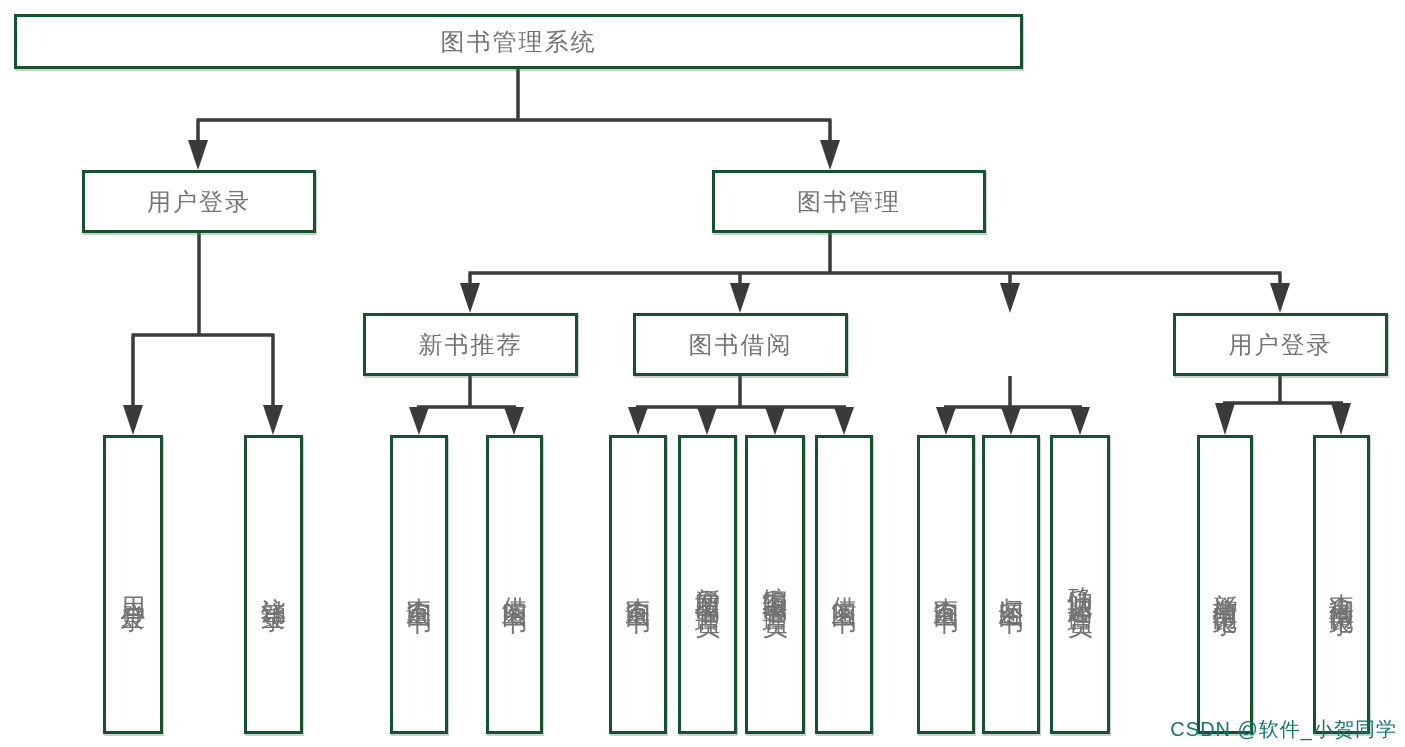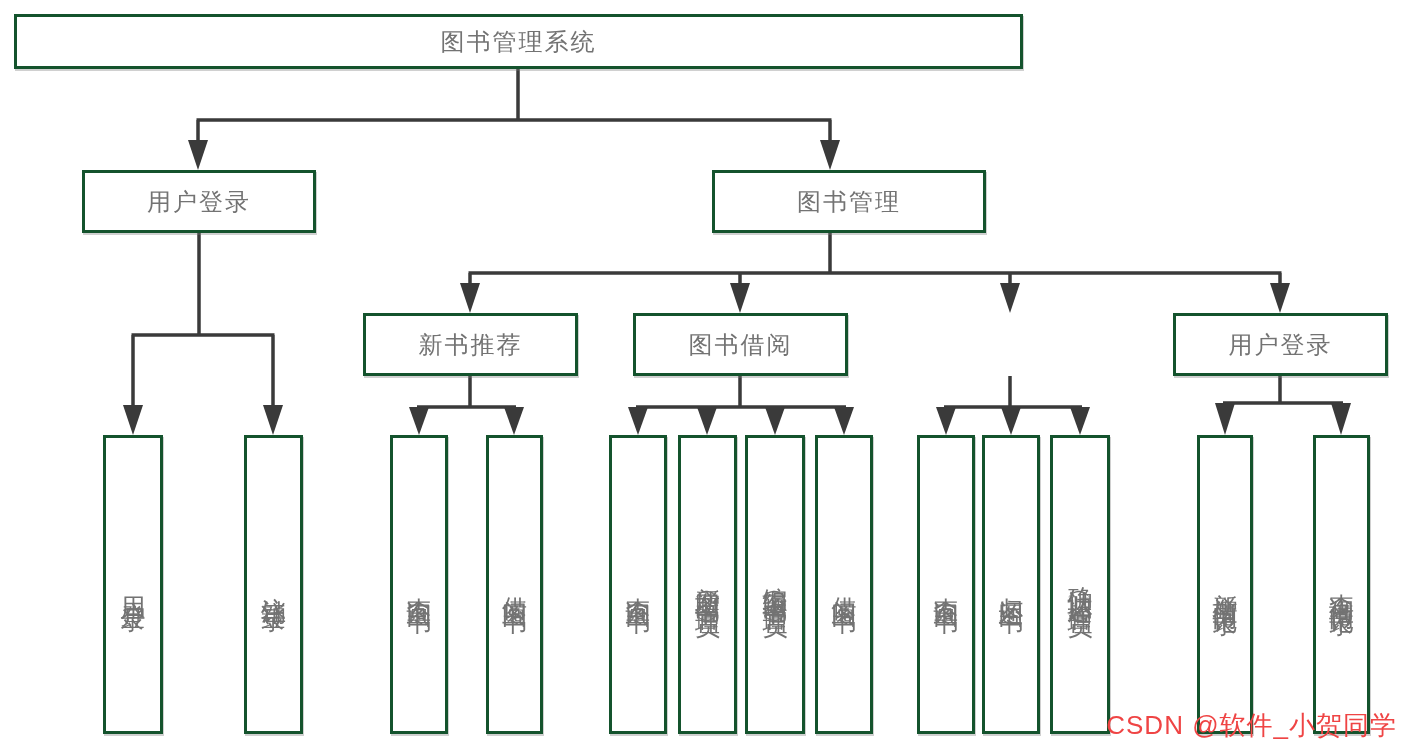--- a/index.html
+++ b/index.html
@@ -42,22 +42,22 @@
     writing-mode: vertical-rl;
     text-orientation: mixed;
     font-size: 25px;
     letter-spacing: 4px;
     line-height: 1;
   }
   #watermark {
     position: absolute;
     right: 8px;
     bottom: 4px;
-    font-size: 26px;
-    color: #ef4444;
+    font-size: 20px;
+    color: #0f766e;
     letter-spacing: 1px;
     z-index: 5;
     white-space: nowrap;
   }
 </style>
 </head>
 <body>
 
 <div id="canvas">
 

